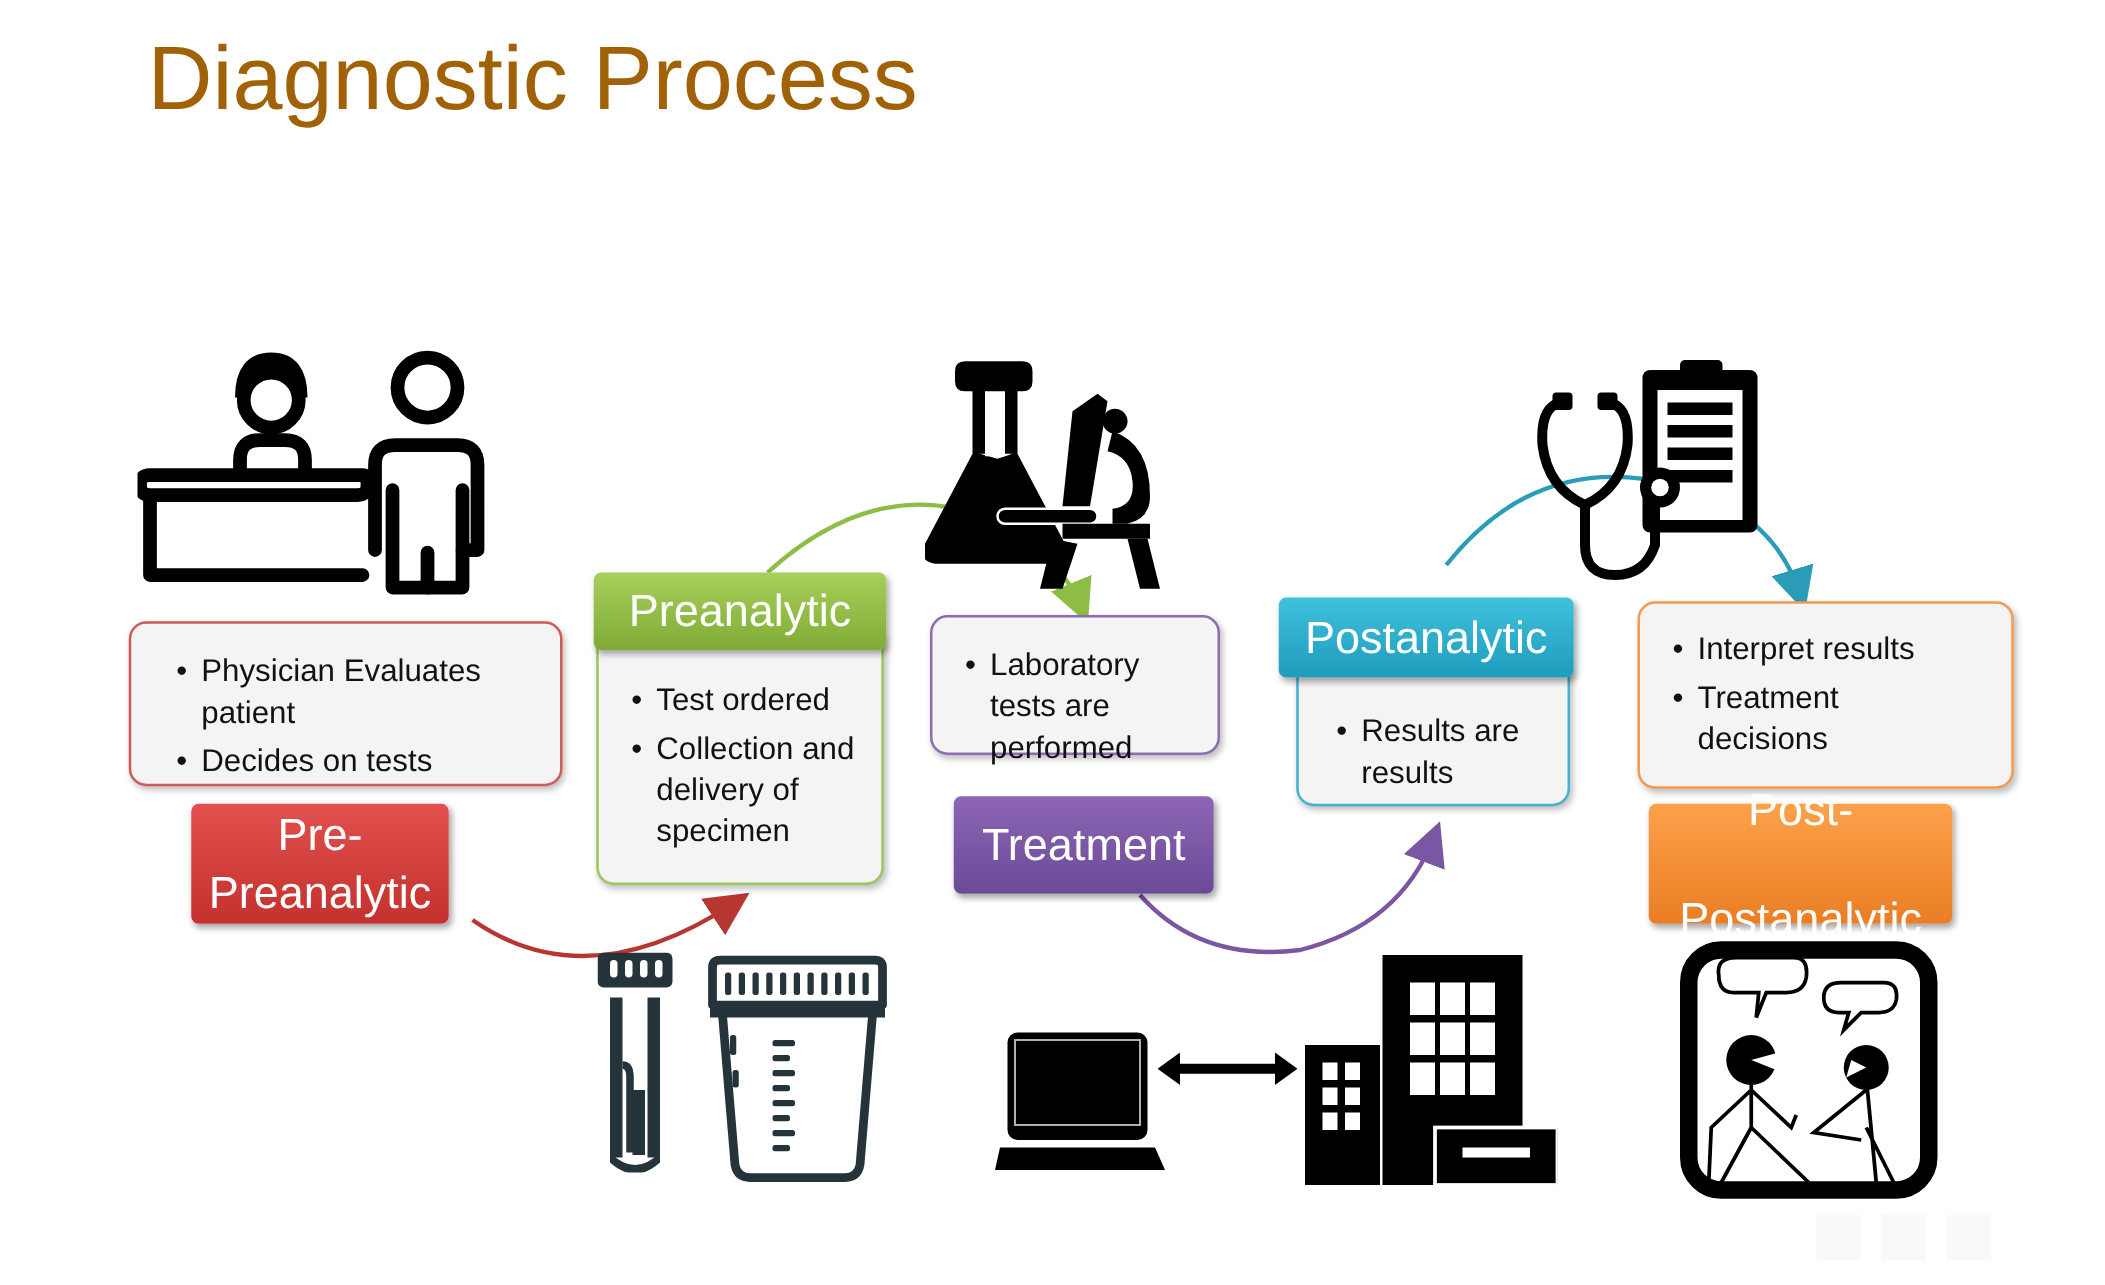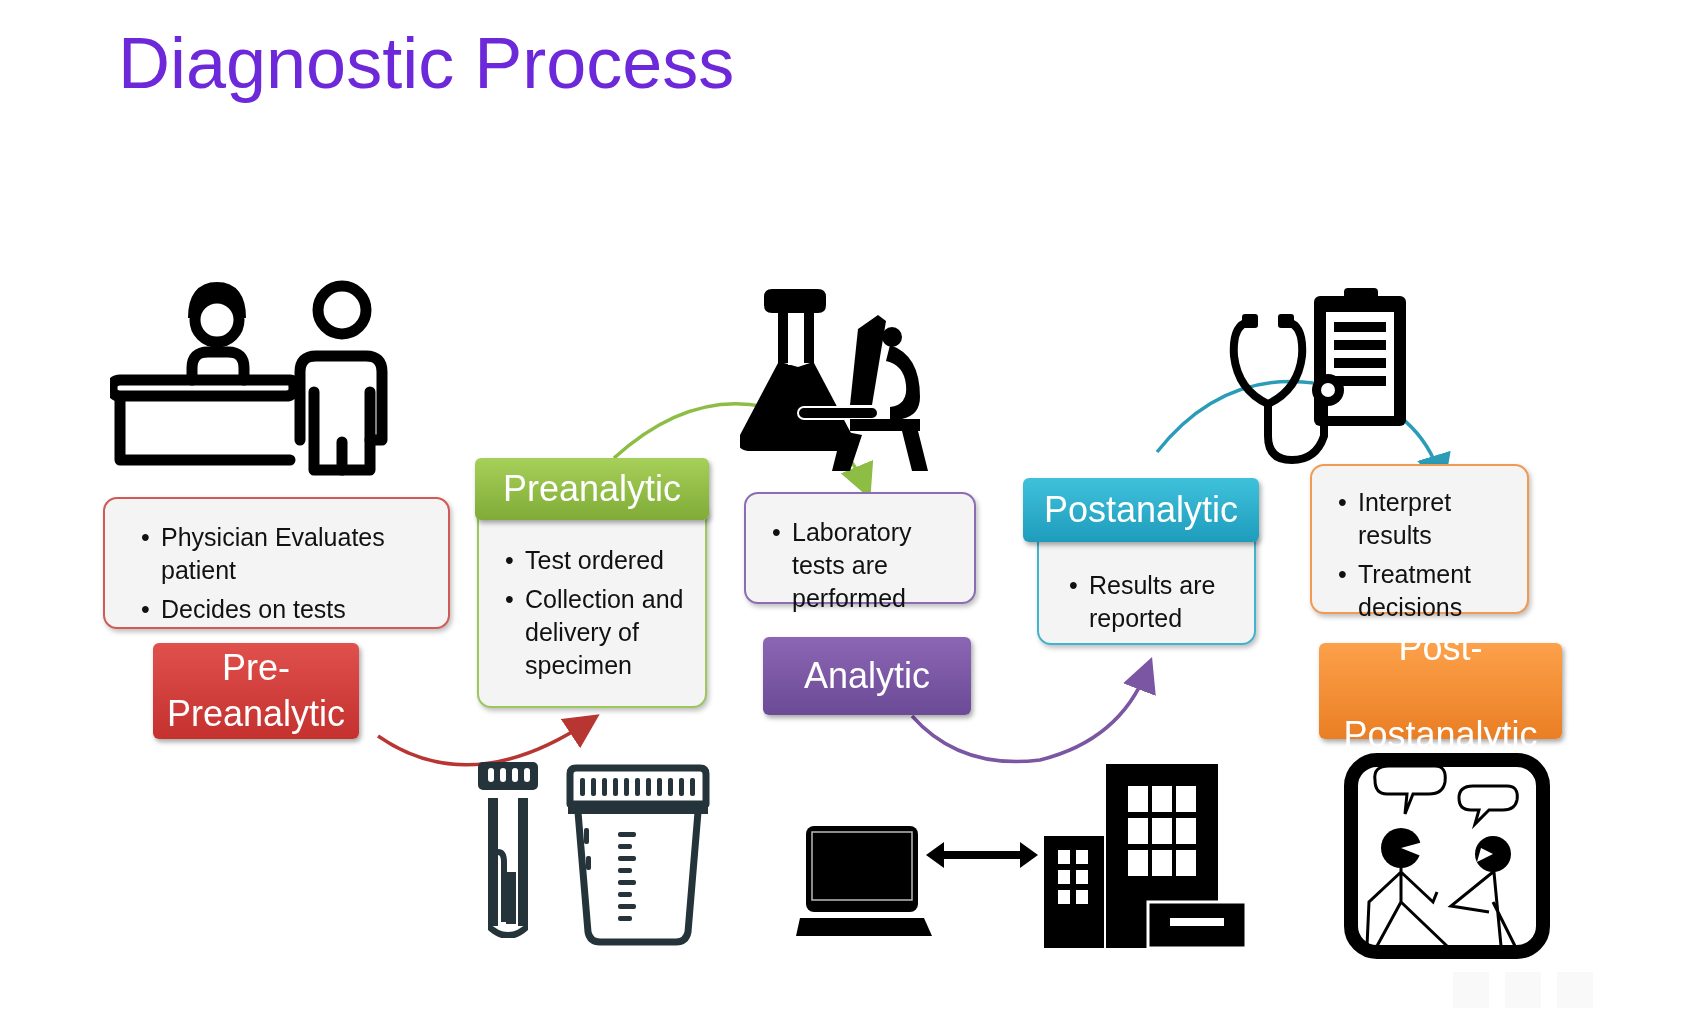--- a/index.html
+++ b/index.html
@@ -1,19 +1,19 @@
 <!DOCTYPE html>
 <html><head>
 <meta charset="utf-8">
 <style>
   html, body { margin:0; padding:0; background:#ffffff; }
   body { width:1684px; height:1028px; position:relative; overflow:hidden;
          font-family:"Liberation Sans", "DejaVu Sans", sans-serif; color:#111; }
   .title { position:absolute; left:118px; top:22px; font-size:72px; font-weight:400;
-           letter-spacing:0px; color:#6d28d9; white-space:nowrap; }
+           letter-spacing:0px; color:#a16207; white-space:nowrap; }
   .box { position:absolute; background:#f4f4f4; border:2px solid; border-radius:14px;
          box-shadow: 2px 3px 5px rgba(0,0,0,0.25); box-sizing:border-box; }
   .box ul { list-style:none; margin:0; padding:0; }
   .box li { position:relative; padding-left:20px; font-size:25px; line-height:33px; margin-bottom:6px; }
   .box li::before { content:"•"; position:absolute; left:0; top:0; }
   .label { position:absolute; color:#fff; text-align:center; border-radius:6px; box-sizing:border-box;
            box-shadow: 2px 3px 5px rgba(0,0,0,0.35); font-size:36px; line-height:46px;
            display:flex; align-items:center; justify-content:center; flex-direction:column; }
   .label span { display:block; }
   .lbl-red    { background:linear-gradient(#e0504c, #c4312e); }
@@ -71,33 +71,33 @@
 <div class="label lbl-green" style="left:475px; top:458px; width:234px; height:62px;">
   <span>Preanalytic</span>
 </div>
 
 <div class="box" style="left:744px; top:492px; width:232px; height:112px; border-color:#8c6cb2; padding:22px 10px 12px 26px;">
   <ul>
     <li style="width:150px;">Laboratory tests are performed</li>
   </ul>
 </div>
 <div class="label lbl-purple" style="left:763px; top:637px; width:208px; height:78px;">
-  <span>Analytic</span>
+  <span>Treatment</span>
 </div>
 
 <div class="box" style="left:1037px; top:525px; width:219px; height:120px; border-color:#42b3cf; padding:42px 10px 0 30px;">
   <ul>
-    <li style="width:160px;">Results are reported</li>
+    <li style="width:160px;">Results are results</li>
   </ul>
 </div>
 <div class="label lbl-teal" style="left:1023px; top:478px; width:236px; height:64px;">
   <span>Postanalytic</span>
 </div>
 
-<div class="box" style="left:1310px; top:464px; width:219px; height:150px; border-color:#f39a52; padding:20px 10px 0 26px;">
+<div class="box" style="left:1310px; top:481px; width:301px; height:150px; border-color:#f39a52; padding:20px 10px 0 26px;">
   <ul>
     <li>Interpret results</li>
     <li style="width:140px;">Treatment decisions</li>
   </ul>
 </div>
 <div class="label lbl-orange" style="left:1319px; top:643px; width:243px; height:96px;">
   <span>Post-</span>
   <span>Postanalytic</span>
 </div>
 

